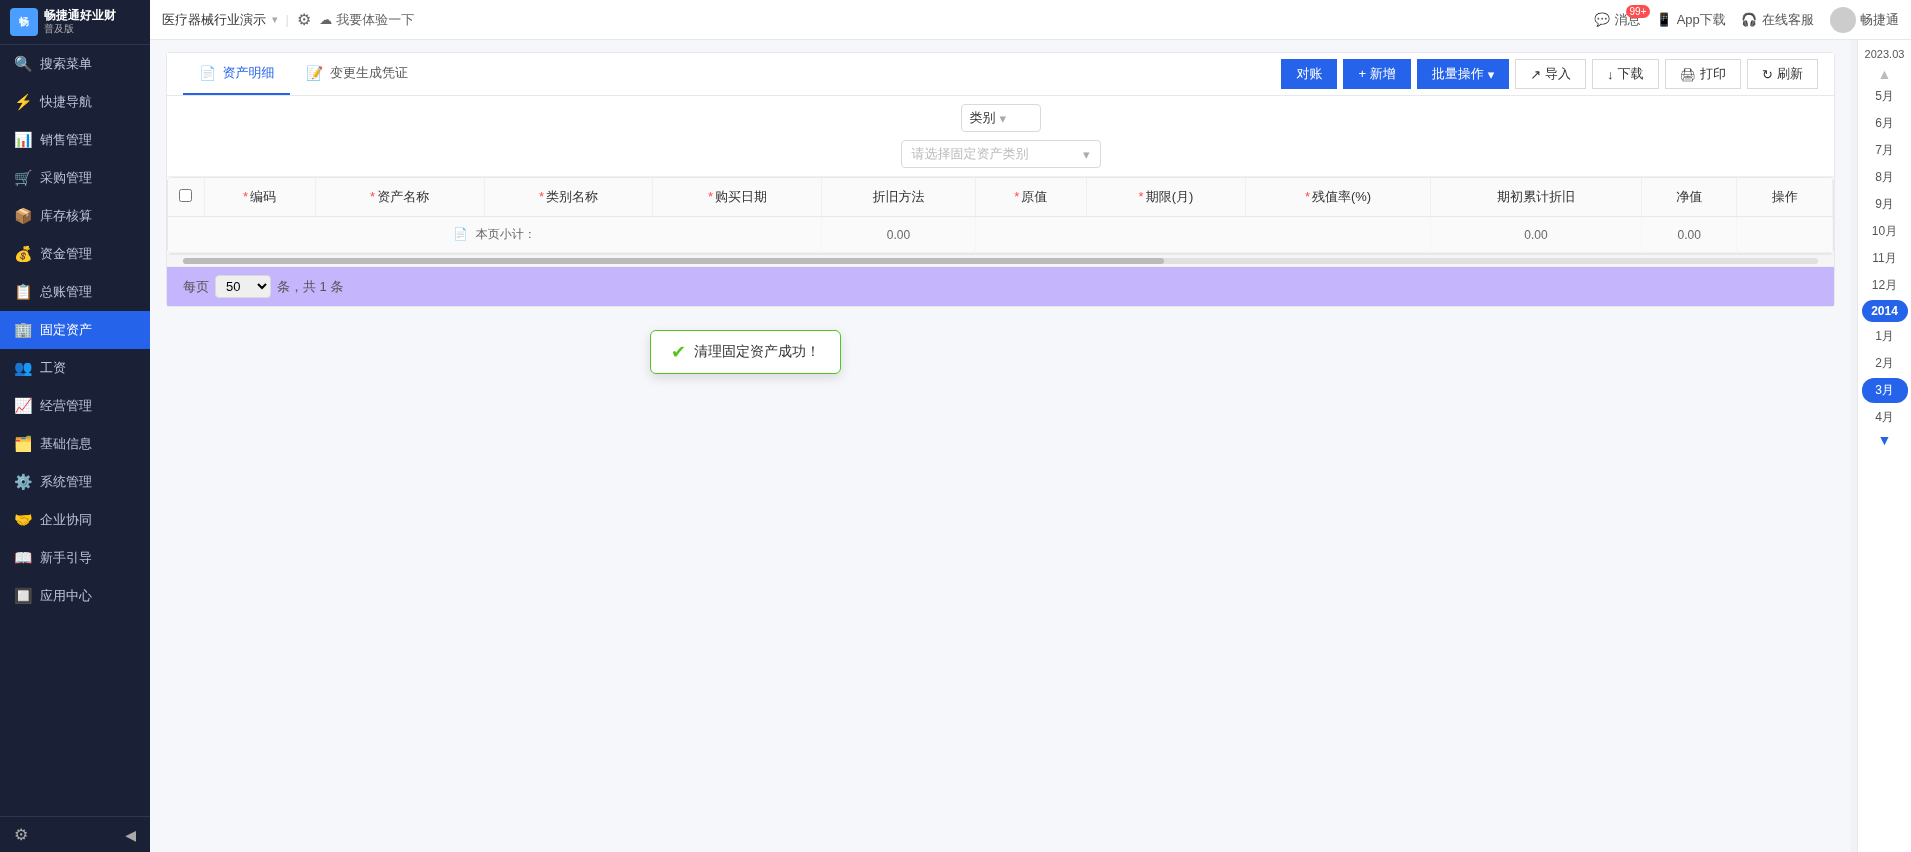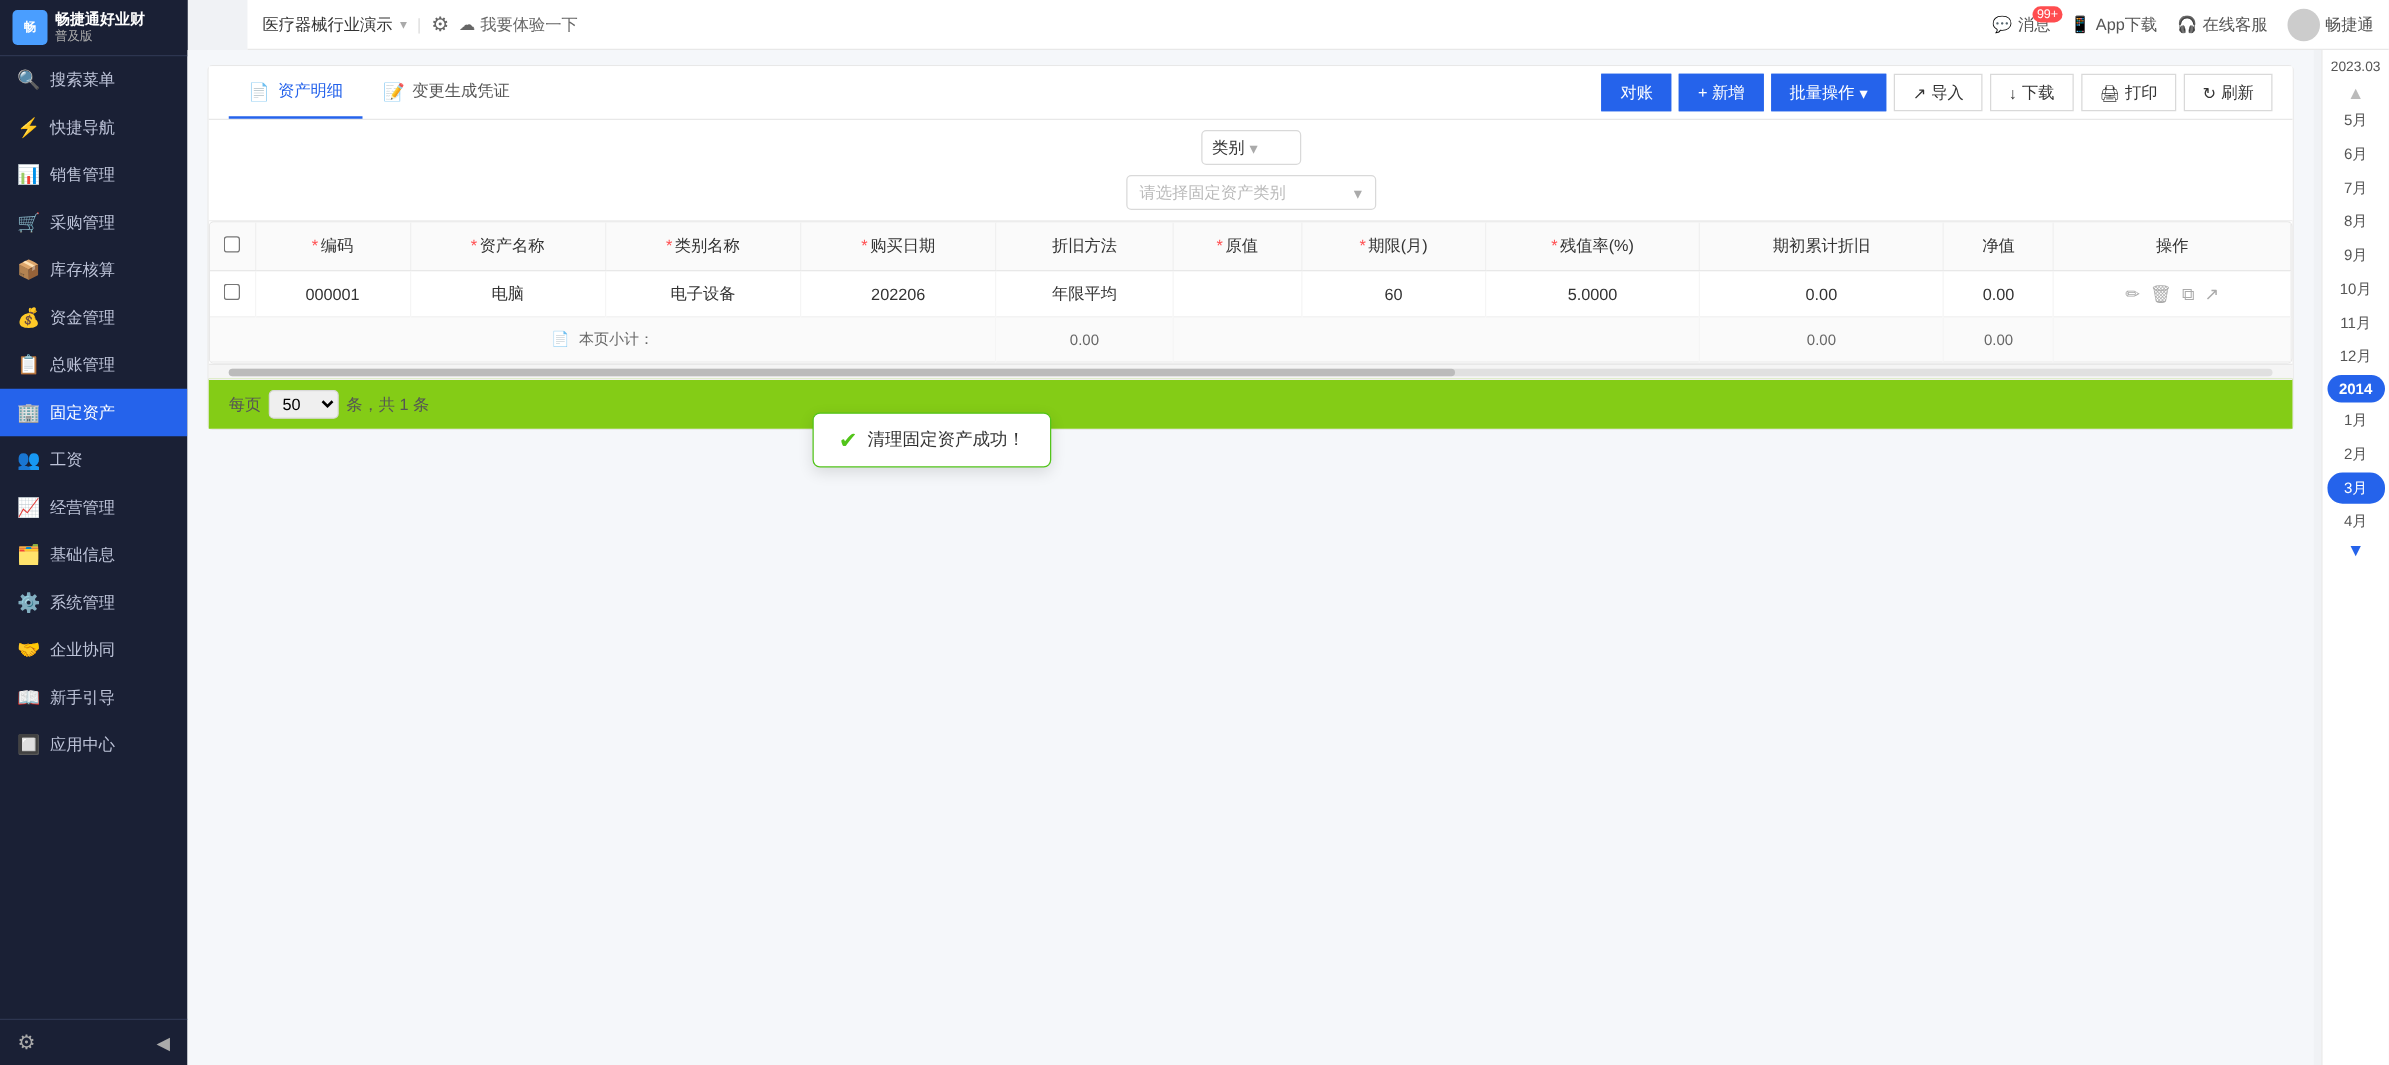--- a/index.html
+++ b/index.html
@@ -55,21 +55,20 @@
     
     .top-bar {
       position: absolute;
       left: 150px; right: 0; top: 0;
       height: 40px;
       background: white;
       display: flex; align-items: center;
       padding: 0 12px;
       border-bottom: 1px solid #e8e8e8;
       z-index: 100;
-      margin-left: 48px;
     }
     .top-bar-company {
       display: flex; align-items: center; gap: 6px;
       font-size: 13px; color: #333; cursor: pointer;
     }
     .top-bar-sep { color: #ddd; margin: 0 8px; }
     .top-bar-settings { color: #666; cursor: pointer; font-size: 16px; }
     .top-bar-experience {
       display: flex; align-items: center; gap: 4px;
       color: #666; font-size: 13px; cursor: pointer; margin-left: 8px;
@@ -233,21 +232,21 @@
     .cal-month.active-year { background: #2563eb; color: white; font-weight: bold; border-radius: 12px; }
     .cal-month.active-month { background: #2563eb; color: white; border-radius: 12px; }
     .cal-chevron-up, .cal-chevron-down {
       color: #bbb; font-size: 14px; cursor: pointer; padding: 2px;
     }
 
     
     .pagination {
       padding: 8px 16px;
       display: flex; align-items: center; gap: 6px;
-      background: #84cc16;
+      background: #c4b5fd;
       border-top: 1px solid #f0f0f0;
       font-size: 13px; color: #555;
     }
     .page-size-select {
       border: 1px solid #d9d9d9; border-radius: 4px; padding: 2px 6px;
       font-size: 13px; cursor: pointer;
     }
 
     
     .content::-webkit-scrollbar { height: 6px; }
@@ -454,43 +453,20 @@
               <th><span>折旧方法</span></th>
               <th><span class="required">*</span><span>原值</span></th>
               <th><span class="required">*</span><span>期限(月)</span></th>
               <th><span class="required">*</span><span>残值率(%)</span></th>
               <th><span>期初累计折旧</span></th>
               <th><span>净值</span></th>
               <th><span>操作</span></th>
             </tr>
           </thead>
           <tbody>
-            <tr>
-              <td class="checkbox-cell">
-                <input type="checkbox" style="">
-              </td>
-              <td>000001</td>
-              <td>电脑</td>
-              <td>电子设备</td>
-              <td>202206</td>
-              <td>年限平均</td>
-              <td></td>
-              <td>60</td>
-              <td>5.0000</td>
-              <td>0.00</td>
-              <td>0.00</td>
-              <td>
-                <div class="ops-icons">
-                  <span class="op-icon">✏</span>
-                  <span class="op-icon">🗑</span>
-                  <span class="op-icon">⧉</span>
-                  <span class="op-icon">↗</span>
-                </div>
-              </td>
-            </tr>
             <tr class="subtotal-row">
               <td colspan="5">
                 <span style="color:#2563eb;margin-right:4px;">📄</span>
                 <span>本页小计：</span>
               </td>
               <td>0.00</td>
               <td colspan="3"></td>
               <td>0.00</td>
               <td>0.00</td>
               <td></td>

